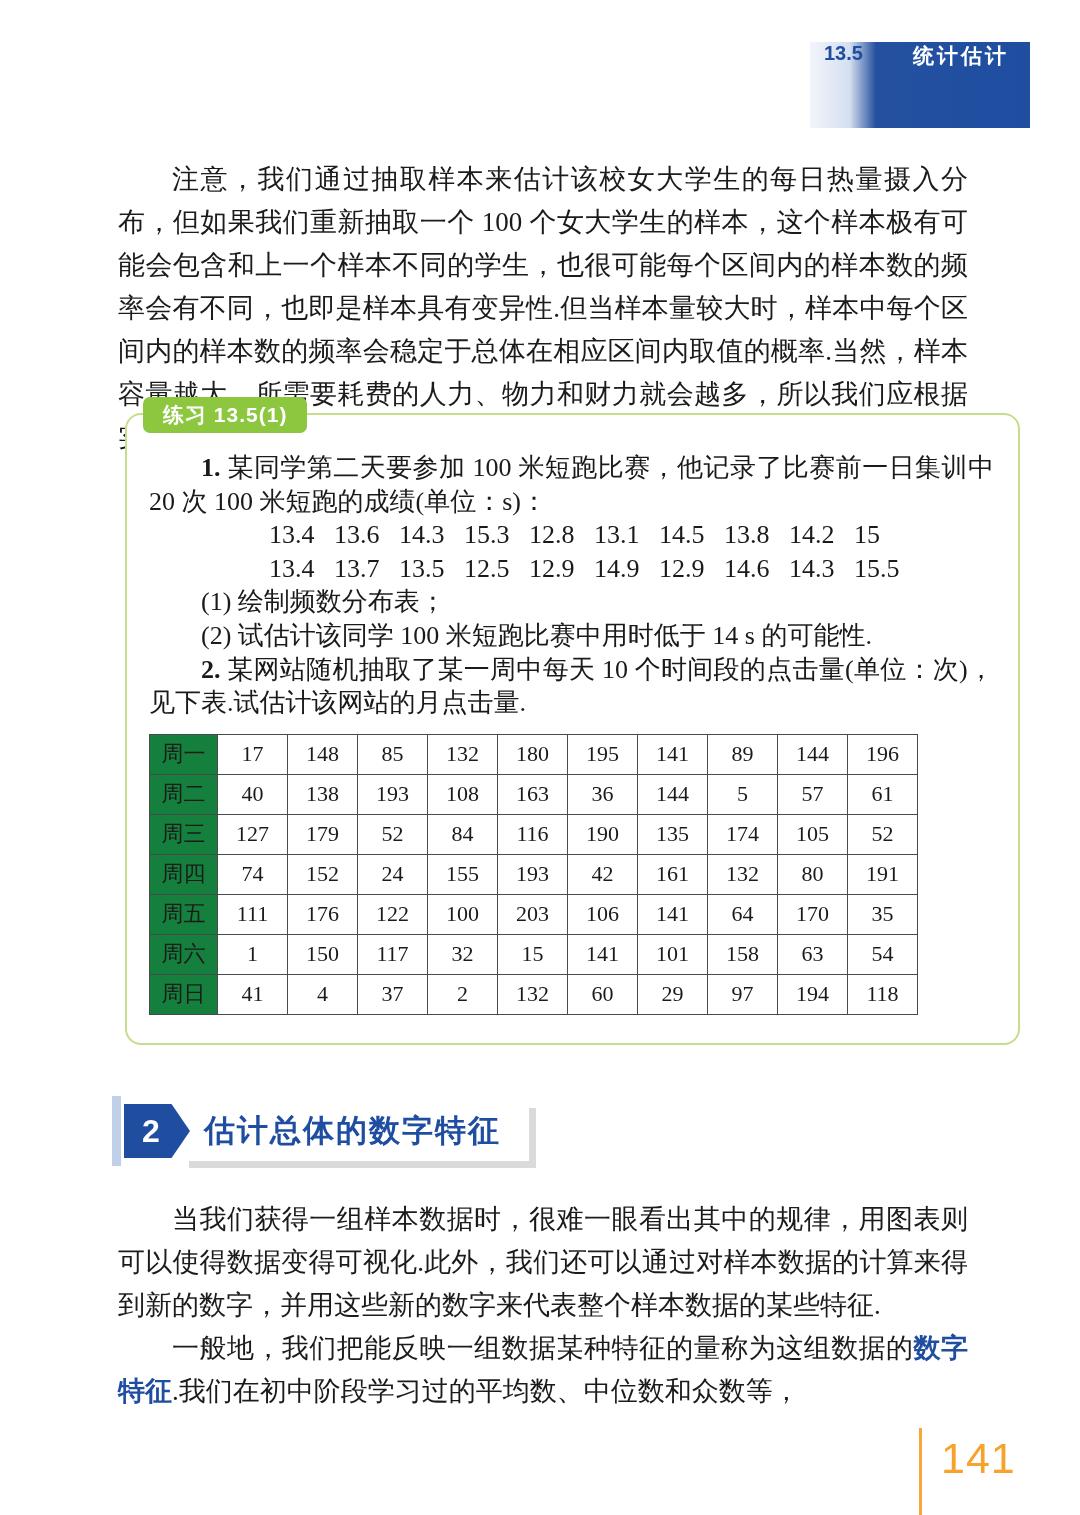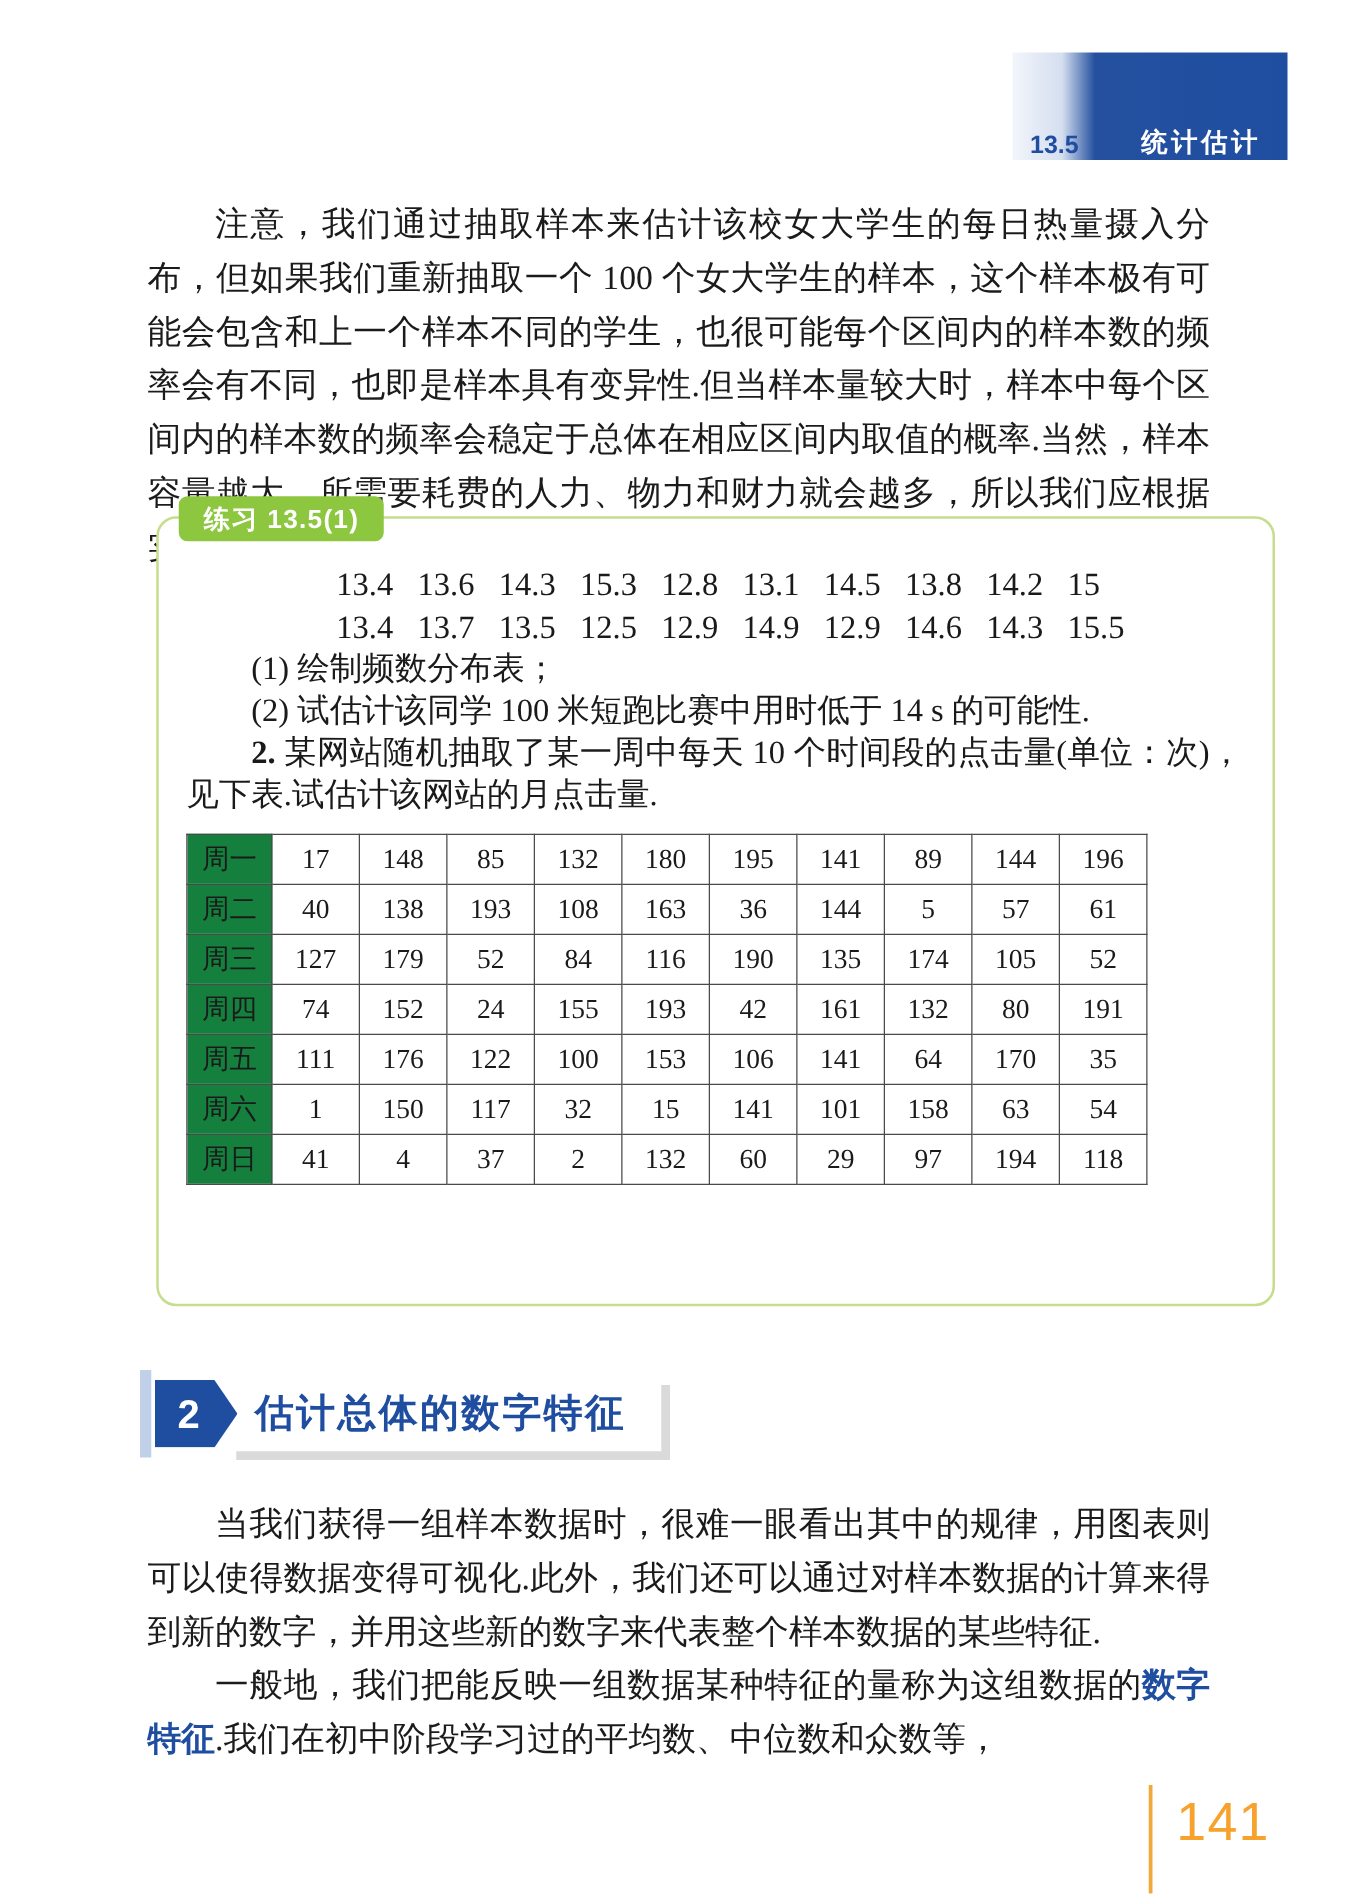--- a/index.html
+++ b/index.html
@@ -3,21 +3,21 @@
 <meta charset="utf-8">
 <style>
   * { margin:0; padding:0; box-sizing:border-box; }
   html,body { background:#ffffff; }
   body { width:1080px; font-family:"Liberation Serif","DejaVu Serif",serif; color:#1a1a1a; }
   .page { position:relative; width:1080px; height:1515px; background:#ffffff; overflow:hidden; }
 
   
   .chapter-header {
     position:absolute; top:42px; left:810px; width:220px; height:86px;
-    display:flex; align-items:flex-end;
+    display:flex; align-items:flex-start;
     background:linear-gradient(to right,#f2f5fb 0%,#d5dff0 18%,#24509f 30%,#1f4ea1 100%);
   }
   .header-num { margin-left:14px; color:#1f4ea1; font-family:"Liberation Sans",sans-serif; font-weight:bold; font-size:20px; }
   .header-title { margin-left:50px; color:#ffffff; font-family:"Liberation Sans",sans-serif; font-weight:bold; font-size:21px; letter-spacing:3px; }
 
   
   .body-para {
     font-size:27px; line-height:43px; text-align:justify; text-indent:2em;
     color:#1b1b1b;
   }
@@ -79,20 +79,21 @@
     <span class="header-num">13.5</span>
     <span class="header-title">统计估计</span>
   </div>
 
   <p class="body-para intro-para">注意，我们通过抽取样本来估计该校女大学生的每日热量摄入分布，但如果我们重新抽取一个 100 个女大学生的样本，这个样本极有可能会包含和上一个样本不同的学生，也很可能每个区间内的样本数的频率会有不同，也即是样本具有变异性.但当样本量较大时，样本中每个区间内的样本数的频率会稳定于总体在相应区间内取值的概率.当然，样本容量越大，所需要耗费的人力、物力和财力就会越多，所以我们应根据实际情况选择适当容量的样本.</p>
 
   <section class="practice-box">
     <div class="practice-badge">练习 13.5(1)</div>
     <div class="box-content">
 
+      <p class="problem-para"><span class="problem-num">1.</span><span> 某同学第二天要参加 100 米短跑比赛，他记录了比赛前一日集训中 20 次 100 米短跑的成绩(单位：s)：</span></p>
 
       <div class="data-line">13.4   13.6   14.3   15.3   12.8   13.1   14.5   13.8   14.2   15</div>
       <div class="data-line">13.4   13.7   13.5   12.5   12.9   14.9   12.9   14.6   14.3   15.5</div>
 
       <div class="sub-item">(1) 绘制频数分布表；</div>
       <div class="sub-item">(2) 试估计该同学 100 米短跑比赛中用时低于 14 s 的可能性.</div>
 
       <p class="problem-para"><span class="problem-num">2.</span><span> 某网站随机抽取了某一周中每天 10 个时间段的点击量(单位：次)，见下表.试估计该网站的月点击量.</span></p>
 
       <table class="click-table">
@@ -148,21 +149,21 @@
               <td class="value-cell">132</td>
               <td class="value-cell">80</td>
               <td class="value-cell">191</td>
             </tr>
             <tr>
               <td class="day-cell">周五</td>
               <td class="value-cell">111</td>
               <td class="value-cell">176</td>
               <td class="value-cell">122</td>
               <td class="value-cell">100</td>
-              <td class="value-cell">153</td>
+              <td class="value-cell">203</td>
               <td class="value-cell">106</td>
               <td class="value-cell">141</td>
               <td class="value-cell">64</td>
               <td class="value-cell">170</td>
               <td class="value-cell">35</td>
             </tr>
             <tr>
               <td class="day-cell">周六</td>
               <td class="value-cell">1</td>
               <td class="value-cell">150</td>

